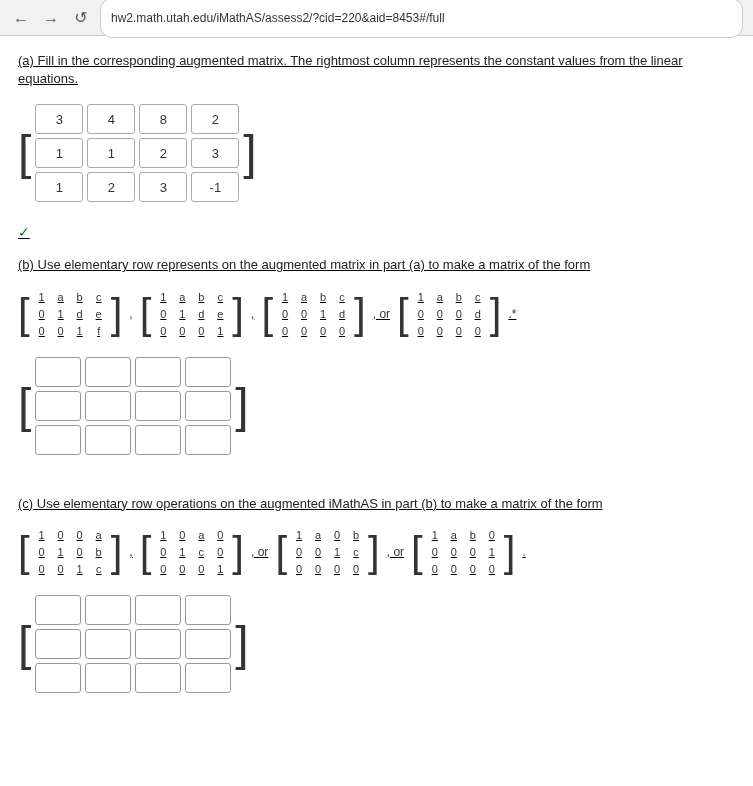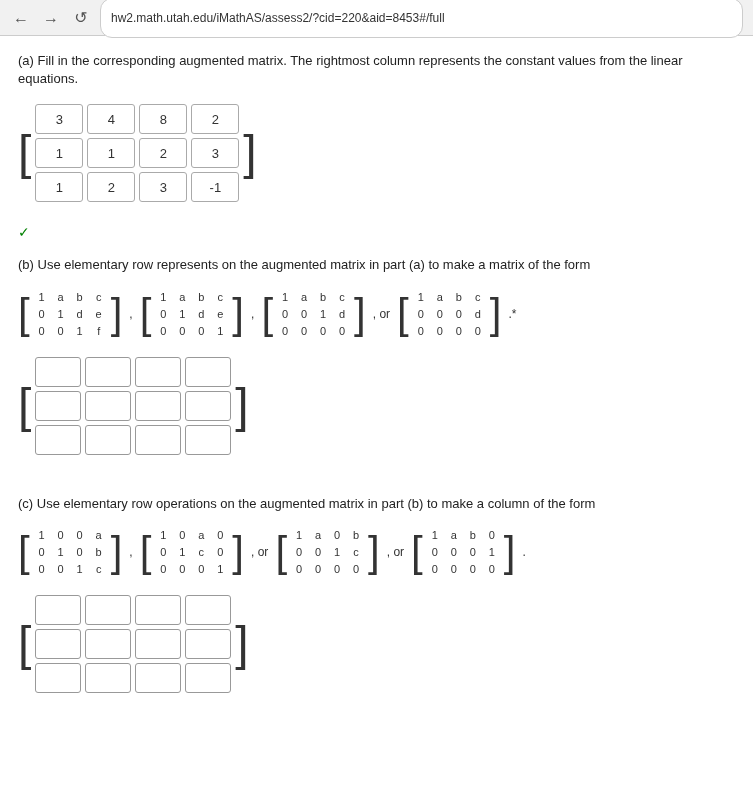--- a/index.html
+++ b/index.html
@@ -126,20 +126,21 @@
       margin-bottom: 16px;
     }
 
     .check-icon {
       color: green;
       font-size: 14px;
     }
 
     section {
       margin-bottom: 16px;
+      text-decoration: underline;
     }
 
     .matrix-forms-row {
       display: flex;
       align-items: center;
       gap: 4px;
       flex-wrap: wrap;
       margin-bottom: 12px;
       font-size: 12.5px;
     }
@@ -319,21 +320,21 @@
         <input class="answer-cell" type="text" style="">
         <input class="answer-cell" type="text" style="">
         <input class="answer-cell" type="text" style="">
         <input class="answer-cell" type="text" style="">
       </div>
       <span class="math-bracket">]</span>
     </div>
   </section>
 
   <section>
-    <div class="section-title">(c) Use elementary row operations on the augmented matrix in part (b) to make a column of the form</div>
+    <div class="section-title">(c) Use elementary row operations on the augmented iMathAS in part (b) to make a matrix of the form</div>
 
     
     <div class="matrix-forms-row">
 
       <div class="math-matrix">
         <span class="small-bracket">[</span>
         <div class="small-matrix-inner">
           <span class="small-cell">1</span>
             <span class="small-cell">0</span>
             <span class="small-cell">0</span>

